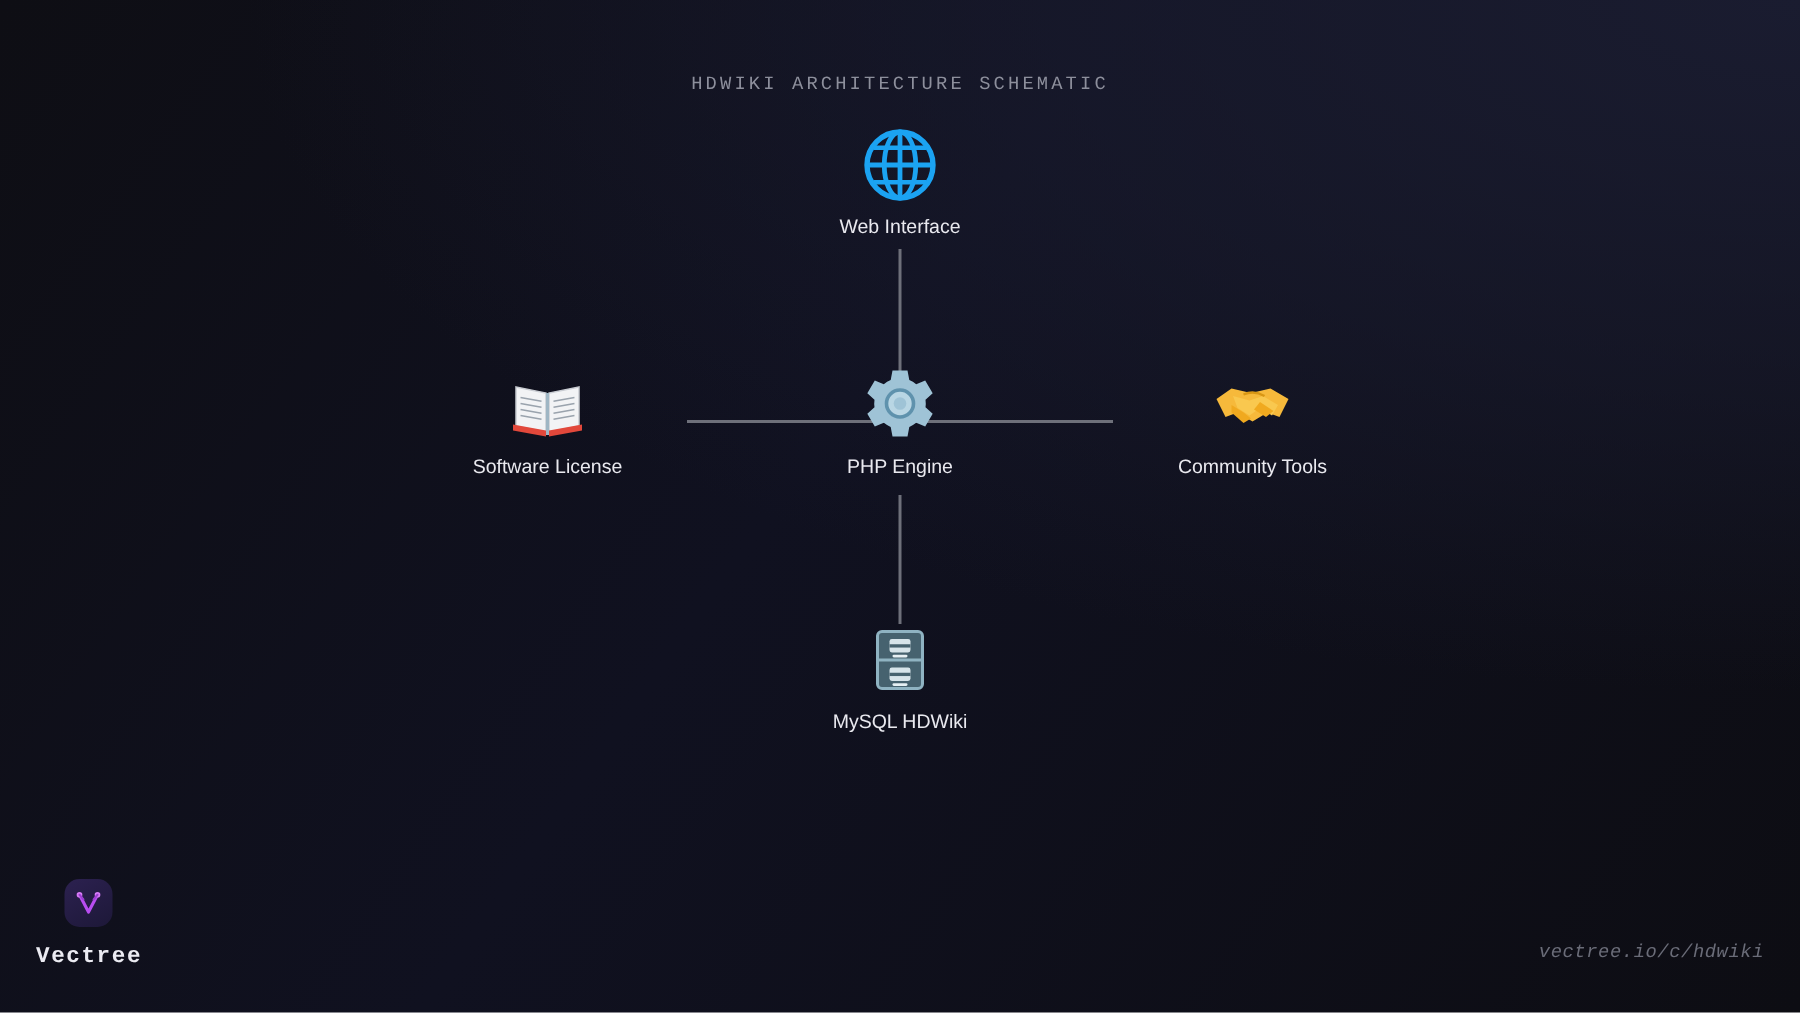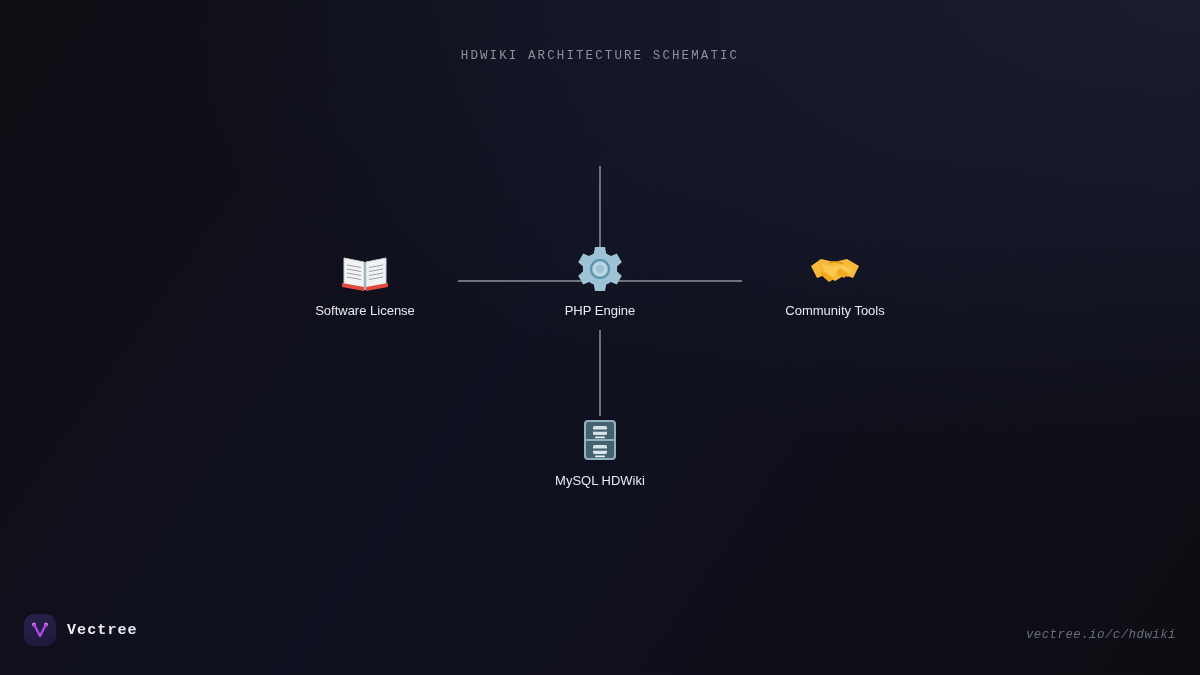--- a/index.html
+++ b/index.html
@@ -75,20 +75,21 @@
   .brand{
     position:absolute;
     left:24px;
     bottom:22px;
   }
   .brand-row{
     display:flex;
     align-items:center;
     gap:11px;
     margin-bottom:7px;
+    flex-direction:column;
   }
   .brand-logo{
     width:32px; height:32px;
     border-radius:10px;
     background:linear-gradient(150deg,#2c2150 0%,#1d1838 100%);
     display:flex; align-items:center; justify-content:center;
     flex:0 0 auto;
   }
   .brand-name{
     font-family:"Liberation Mono", monospace;
@@ -120,20 +121,33 @@
 <body>
 
 <div class="schematic-title">HDWIKI ARCHITECTURE SCHEMATIC</div>
 
 <div class="diagram">
 
   <div class="connector vertical" style="left:599px; top:166px; height:90px;"></div>
   <div class="connector horizontal" style="left:458px; top:280px; width:284px;"></div>
   <div class="connector vertical" style="left:599px; top:330px; height:86px;"></div>
 
+  <div class="node" style="left:600px; top:84px;">
+    <span class="node-icon">
+      <svg width="52" height="52" viewBox="0 0 52 52" aria-hidden="true">
+        <circle cx="26" cy="26" r="22" fill="none" stroke="#1ba3f2" stroke-width="3.6"></circle>
+        <ellipse cx="26" cy="26" rx="10.5" ry="22" fill="none" stroke="#1ba3f2" stroke-width="3.2"></ellipse>
+        <line x1="4" y1="26" x2="48" y2="26" stroke="#1ba3f2" stroke-width="3.2"></line>
+        <path d="M8.5 14.5 H43.5" stroke="#1ba3f2" stroke-width="3" fill="none"></path>
+        <path d="M8.5 37.5 H43.5" stroke="#1ba3f2" stroke-width="3" fill="none"></path>
+        <line x1="26" y1="4" x2="26" y2="48" stroke="#1ba3f2" stroke-width="3.2"></line>
+      </svg>
+    </span>
+    <span class="node-label">Web Interface</span>
+  </div>
 
   <div class="node" style="left:365px; top:244px;">
     <span class="node-icon">
       <svg width="52" height="52" viewBox="0 0 52 52" aria-hidden="true">
         <path d="M5 14 L25 18 L25 44 L5 40 Z" fill="#f2f3f5" stroke="#c9ccd2" stroke-width="1"></path>
         <path d="M47 14 L27 18 L27 44 L47 40 Z" fill="#f2f3f5" stroke="#c9ccd2" stroke-width="1"></path>
         <path d="M3 39 L25 43 L25 47 L3 43 Z" fill="#e2483b"></path>
         <path d="M49 39 L27 43 L27 47 L49 43 Z" fill="#e2483b"></path>
         <path d="M25 18 L27 18 L27 46 L25 46 Z" fill="#9fb6c4"></path>
         <g stroke="#9aa3ad" stroke-width="1.1">

